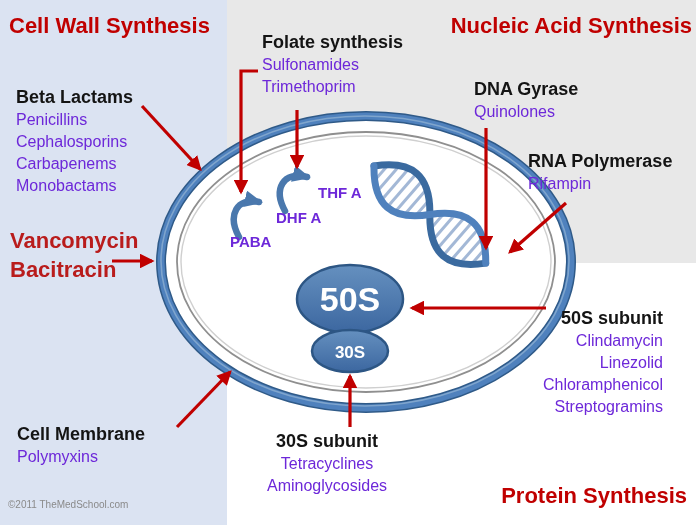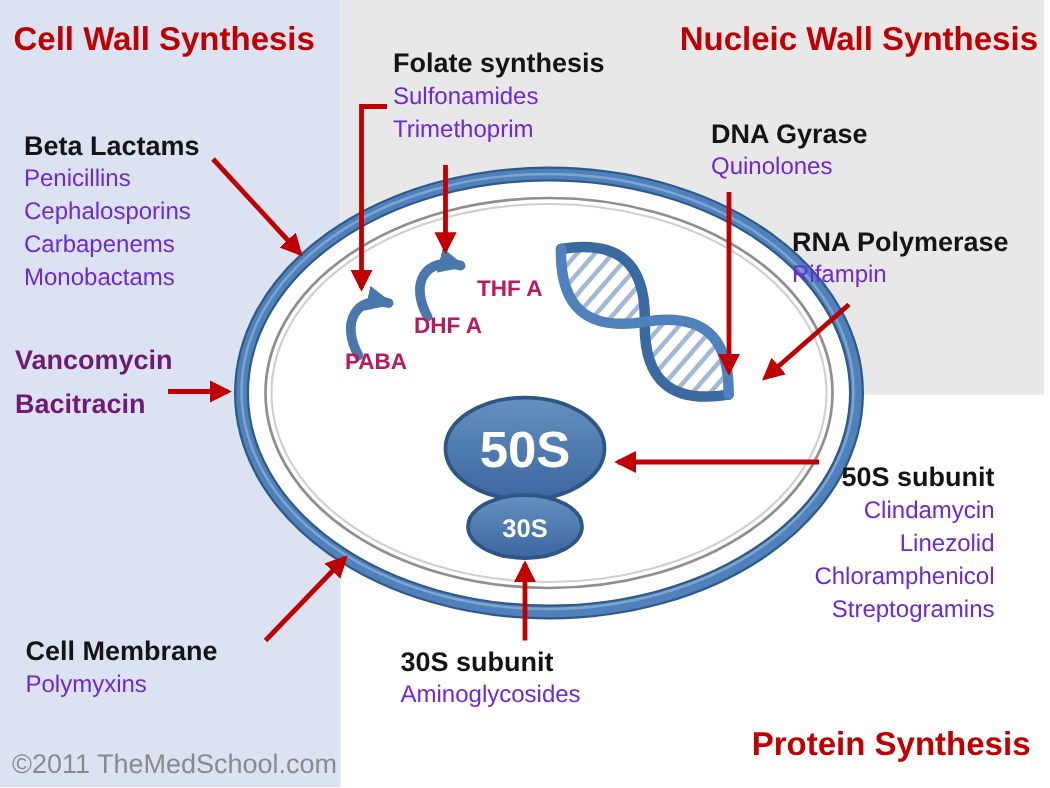--- a/index.html
+++ b/index.html
@@ -7,23 +7,23 @@
   #stage{position:relative;width:700px;height:525px;overflow:hidden;background:#ffffff;}
   .panel{position:absolute;}
   #panel-blue{left:0;top:0;width:227px;height:525px;background:#dbe3f2;}
   #panel-gray{left:227px;top:0;width:469px;height:263px;background:#e8e8e8;}
   svg#gfx{position:absolute;left:0;top:0;}
   .txt{position:absolute;white-space:nowrap;}
   .title-red{font-size:22px;font-weight:bold;color:#c00000;}
   .grp-title{font-size:18px;font-weight:bold;color:#141414;line-height:23px;}
   .drug{font-size:16px;color:#6d28d9;line-height:22px;}
   .right-align{text-align:right;margin-top:10px;}
-  .bold-line{font-size:18px;font-weight:bold;color:#701a75;line-height:29px;}
-  .pathway-label{position:absolute;font-size:15px;font-weight:bold;color:#be185d;white-space:nowrap;}
-  #copyright{font-size:18px;color:#8a8a8a;}
+  .bold-line{font-size:22px;font-weight:bold;color:#b91c1c;line-height:29px;}
+  .pathway-label{position:absolute;font-size:15px;font-weight:bold;color:#6d28d9;white-space:nowrap;}
+  #copyright{font-size:10px;color:#8a8a8a;}
   .ribosome-text{font-family:"Liberation Sans",sans-serif;font-weight:bold;fill:#ffffff;}
 </style>
 </head>
 <body>
 
 <div id="stage">
 
   <div id="panel-blue" class="panel"></div>
   <div id="panel-gray" class="panel"></div>
 
@@ -90,21 +90,21 @@
       <path d="M297,110 L297,167" marker-end="url(#redhead)"></path>
       <path d="M486,128 L486,248" marker-end="url(#redhead)"></path>
       <path d="M566,203 L510,252" marker-end="url(#redhead)"></path>
       <path d="M546,308 L412,308" marker-end="url(#redhead)"></path>
       <path d="M350,427 L350,376" marker-end="url(#redhead)"></path>
       <path d="M177,427 L230,372" marker-end="url(#redhead)"></path>
     </g>
   </svg>
 
   <div class="txt title-red" style="left:9px;top:13px;">Cell Wall Synthesis</div>
-  <div class="txt title-red" style="right:8px;top:13px;">Nucleic Wall Synthesis</div>
+  <div class="txt title-red" style="right:8px;top:13px;">Nucleic Acid Synthesis</div>
   <div class="txt title-red" style="right:13px;top:483px;">Protein Synthesis</div>
 
   <div class="txt" style="left:16px;top:86px;">
     <div class="grp-title">Beta Lactams</div>
     <div class="drug">Penicillins</div>
     <div class="drug">Cephalosporins</div>
     <div class="drug">Carbapenems</div>
     <div class="drug">Monobactams</div>
   </div>
 
@@ -130,22 +130,23 @@
   </div>
 
   <div class="txt right-align" style="right:37px;top:297px;">
     <div class="grp-title">50S subunit</div>
     <div class="drug">Clindamycin</div>
     <div class="drug">Linezolid</div>
     <div class="drug">Chloramphenicol</div>
     <div class="drug">Streptogramins</div>
   </div>
 
-  <div class="txt" style="left:267px;top:430px;">
+  <div class="txt" style="left:267px;top:430px;text-align:center;">
     <div class="grp-title">30S subunit</div>
+    <div class="drug">Tetracyclines</div>
     <div class="drug">Aminoglycosides</div>
   </div>
 
   <div class="txt" style="left:17px;top:423px;">
     <div class="grp-title">Cell Membrane</div>
     <div class="drug">Polymyxins</div>
   </div>
 
   <div class="pathway-label" style="left:230px;top:233px;">PABA</div>
   <div class="pathway-label" style="left:276px;top:209px;">DHF A</div>

